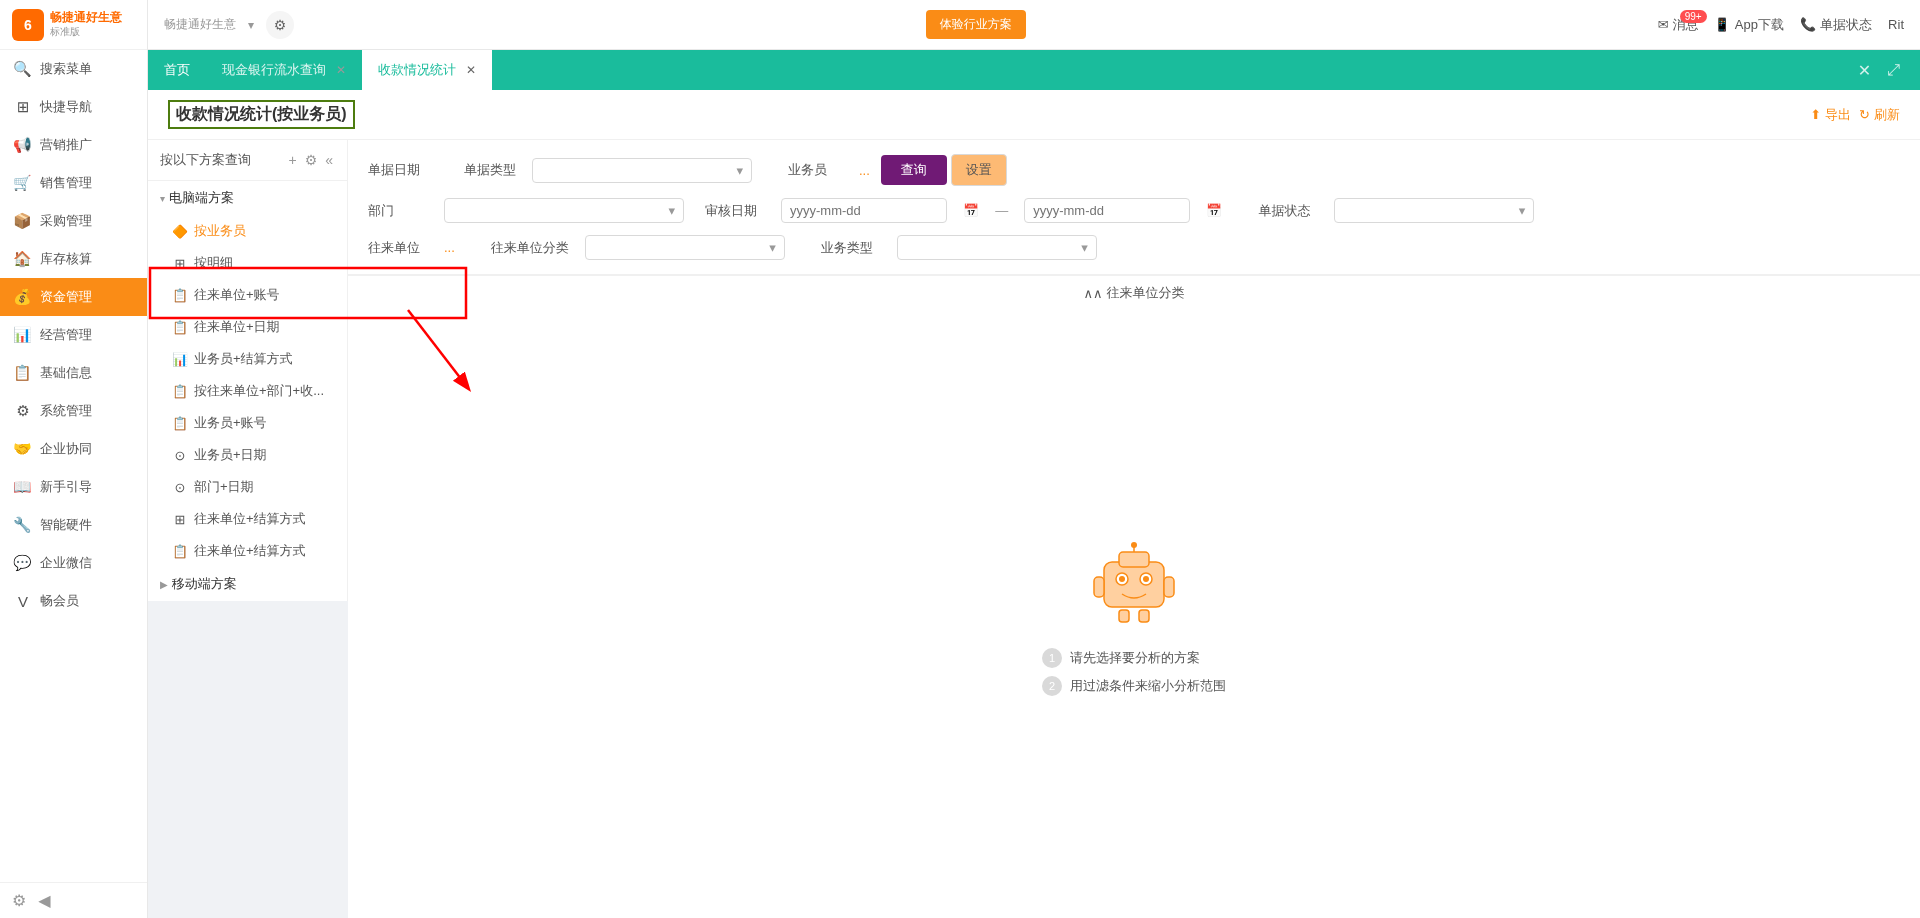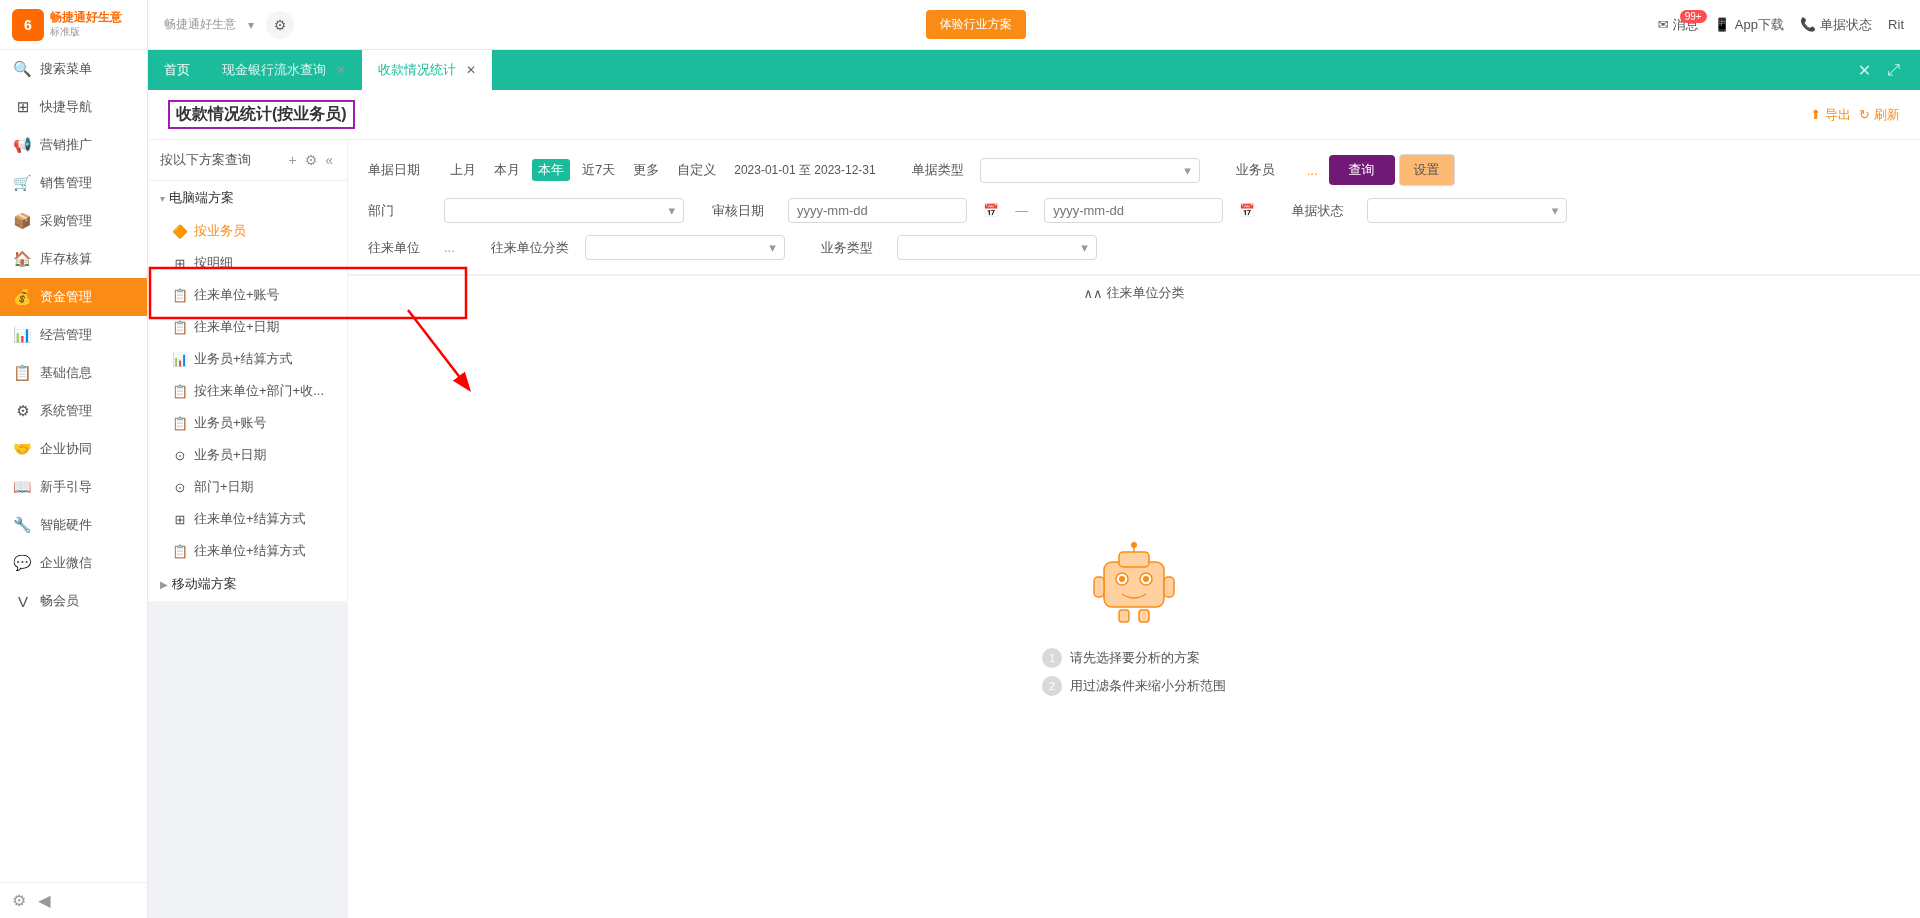--- a/index.html
+++ b/index.html
@@ -39,21 +39,21 @@
     .tab-item { height: 40px; display: flex; align-items: center; padding: 0 16px; cursor: pointer; color: rgba(255,255,255,0.85); font-size: 13px; gap: 6px; position: relative; }
     .tab-item.home { color: #fff; }
     .tab-item.active { background: #fff; color: #1abc9c; border-radius: 0; }
     .tab-item .tab-close { font-size: 12px; color: #999; cursor: pointer; margin-left: 4px; }
     .tab-item.active .tab-close { color: #666; }
     .tabbar-actions { position: absolute; right: 16px; display: flex; gap: 8px; }
     .tabbar-btn { background: transparent; border: none; cursor: pointer; color: rgba(255,255,255,0.8); font-size: 16px; padding: 4px; }
 
     
     .page-header { background: #fff; padding: 10px 20px; display: flex; align-items: center; justify-content: space-between; border-bottom: 1px solid #f0f0f0; flex-shrink: 0; }
-    .page-title { font-size: 16px; font-weight: bold; color: #333; border: 2px solid #a21caf; padding: 2px 6px; display: inline-block; }
+    .page-title { font-size: 16px; font-weight: bold; color: #333; border: 2px solid #4d7c0f; padding: 2px 6px; display: inline-block; }
     .page-actions { display: flex; gap: 8px; }
     .btn-export { background: transparent; border: none; color: #fa8c16; cursor: pointer; display: flex; align-items: center; gap: 4px; font-size: 13px; }
     .btn-refresh { background: transparent; border: none; color: #fa8c16; cursor: pointer; display: flex; align-items: center; gap: 4px; font-size: 13px; }
 
     
     .content { flex: 1; overflow: hidden; display: flex; }
 
     
     .scheme-panel { width: 200px; background: #fff; border-right: 1px solid #f0f0f0; flex-shrink: 0; overflow-y: auto; }
     .scheme-header { display: flex; align-items: center; justify-content: space-between; padding: 10px 12px; border-bottom: 1px solid #f0f0f0; }
@@ -72,21 +72,21 @@
     .filter-section { padding: 14px 20px; border-bottom: 1px solid #f0f0f0; }
     .filter-row { display: flex; align-items: center; margin-bottom: 12px; gap: 16px; flex-wrap: wrap; }
     .filter-row:last-child { margin-bottom: 0; }
     .filter-label { color: #555; font-size: 13px; white-space: nowrap; min-width: 60px; }
     .filter-date-group { display: flex; align-items: center; gap: 6px; }
     .date-quick-btn { background: transparent; border: none; cursor: pointer; font-size: 13px; color: #555; padding: 2px 6px; }
     .date-quick-btn.active { background: #1abc9c; color: #fff; border-radius: 3px; }
     .date-range { font-size: 12px; color: #555; margin-left: 6px; }
     .filter-select { border: 1px solid #d9d9d9; border-radius: 4px; padding: 4px 8px; color: #555; font-size: 13px; display: flex; align-items: center; gap: 4px; cursor: pointer; min-width: 200px; }
     .filter-select .arrow { color: #999; margin-left: auto; }
-    .filter-input { border: 1px solid #d9d9d9; border-radius: 4px; padding: 4px 8px; color: #bbb; font-size: 13px; width: 179px; }
+    .filter-input { border: 1px solid #d9d9d9; border-radius: 4px; padding: 4px 8px; color: #bbb; font-size: 13px; width: 166px; }
     .filter-dash { color: #999; }
     .filter-more-btn { background: transparent; border: none; cursor: pointer; color: #fa8c16; font-size: 13px; }
 
     .filter-actions { display: flex; align-items: center; justify-content: center; padding: 8px 20px; border-top: 1px solid #f0f0f0; gap: 8px; }
     .collapse-btn { background: transparent; border: none; cursor: pointer; color: #555; font-size: 13px; display: flex; align-items: center; gap: 4px; }
     .btn-query { background: #701a75; color: #fff; border: none; border-radius: 4px; padding: 6px 20px; cursor: pointer; font-size: 13px; }
     .btn-settings { background: #fdba74; color: #555; border: 1px solid #d9d9d9; border-radius: 4px; padding: 6px 14px; cursor: pointer; font-size: 13px; }
 
     
     .empty-state { flex: 1; display: flex; flex-direction: column; align-items: center; justify-content: center; padding: 40px; gap: 16px; }
@@ -320,29 +320,20 @@
         </defs>
         <line x1="260" y1="170" x2="320" y2="248" stroke="#ff0000" stroke-width="2.5" marker-end="url(#arrowhead)"></line>
       </svg>
     </div>
 
     <div class="filter-panel">
       <div class="filter-section">
 
         <div class="filter-row">
           <span class="filter-label">单据日期</span>
-          <div class="filter-date-group">
-            <button class="date-quick-btn">上月</button>
-            <button class="date-quick-btn">本月</button>
-            <button class="date-quick-btn active">本年</button>
-            <button class="date-quick-btn">近7天</button>
-            <button class="date-quick-btn">更多</button>
-            <button class="date-quick-btn">自定义</button>
-            <span class="date-range">2023-01-01 至 2023-12-31</span>
-          </div>
           <div style="display:flex;align-items:center;gap:8px;margin-left:20px;">
             <span class="filter-label">单据类型</span>
             <div class="filter-select" style="min-width:220px;">
               <span></span>
               <span class="arrow">▾</span>
             </div>
           </div>
           <div style="display:flex;align-items:center;gap:11px;margin-left:20px;">
             <span class="filter-label">业务员</span>
             <button class="filter-more-btn">...</button>
@@ -352,21 +343,21 @@
             </div>
           </div>
         </div>
 
         <div class="filter-row">
           <span class="filter-label">部门</span>
           <div class="filter-select" style="min-width:240px;">
             <span></span>
             <span class="arrow">▾</span>
           </div>
-          <span class="filter-label" style="margin-left:12px;font-family:Liberation Mono, monospace;">审核日期</span>
+          <span class="filter-label" style="margin-left:5px;font-family:Liberation Mono, monospace;">审核日期</span>
           <input class="filter-input" type="text" placeholder="yyyy-mm-dd" style="">
           <span>📅</span>
           <span class="filter-dash">—</span>
           <input class="filter-input" type="text" placeholder="yyyy-mm-dd" style="">
           <span>📅</span>
           <span class="filter-label" style="margin-left:20px;">单据状态</span>
           <div class="filter-select" style="min-width:200px;">
             <span></span>
             <span class="arrow">▾</span>
           </div>

